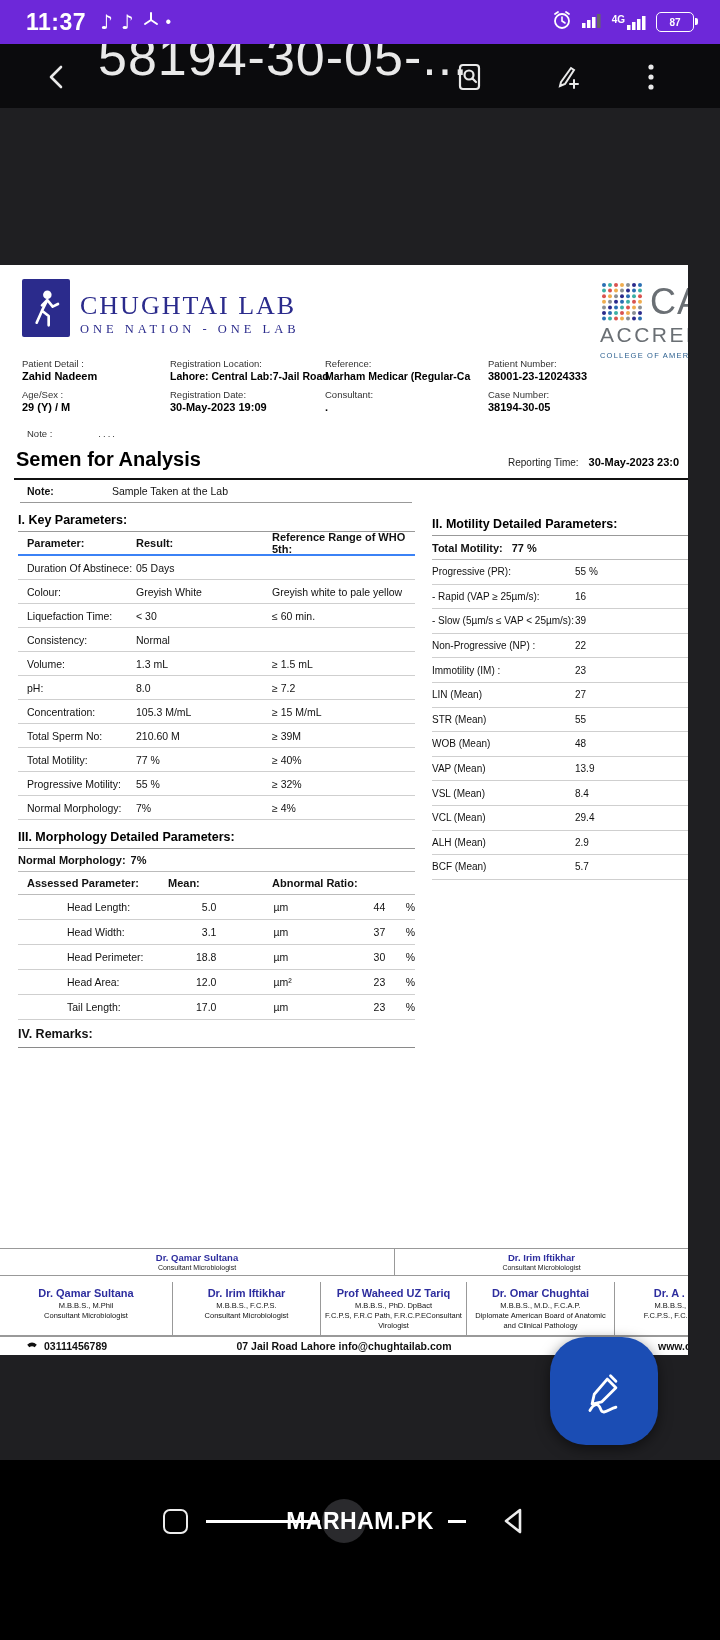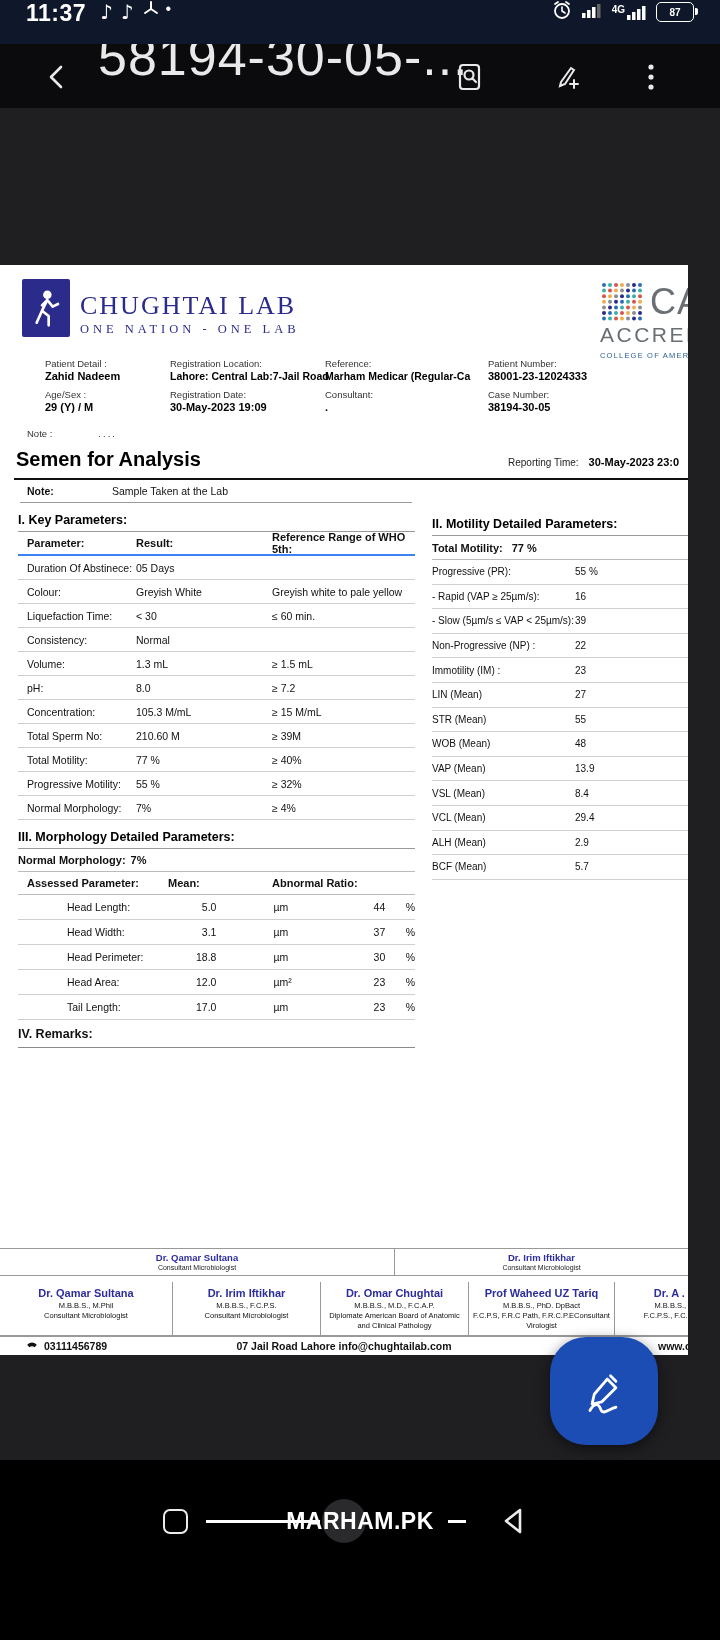--- a/index.html
+++ b/index.html
@@ -1,21 +1,21 @@
 <!DOCTYPE html>
 <html><head>
 <meta charset="utf-8">
 <style>
   html,body{margin:0;padding:0;background:#000;}
   body{width:720px;height:1640px;font-family:"Liberation Sans",sans-serif;-webkit-font-smoothing:antialiased;}
   .screen{position:relative;width:720px;height:1640px;background:#000;overflow:hidden;}
 
   
-  .status-bar{position:absolute;top:0;left:0;width:720px;height:44px;background:#0f172a;color:#fff;
-    display:flex;align-items:flex-start;padding:0 26px;box-sizing:border-box;z-index:10;}
+  .status-bar{position:absolute;top:0;left:0;width:720px;height:44px;background:#6d28d9;color:#fff;
+    display:flex;align-items:center;padding:0 26px;box-sizing:border-box;z-index:10;}
   .sb-time{font-size:23px;font-weight:bold;letter-spacing:.5px;margin-right:14px;}
   .sb-note{font-family:"DejaVu Sans",sans-serif;font-size:20px;font-weight:bold;margin-right:8px;}
   .sb-dot{font-size:16px;margin-left:6px;color:#fff;}
   .sb-right{margin-left:auto;display:flex;align-items:center;gap:9px;}
   .sb-4g{display:flex;align-items:flex-end;gap:2px;}
   .sb-4g .g{font-size:10px;font-weight:bold;line-height:1;margin-bottom:6px;}
   .battery{position:relative;width:36px;height:18px;border:1.8px solid #fff;border-radius:5px;
     display:flex;align-items:center;justify-content:center;}
   .battery:after{content:"";position:absolute;right:-5px;top:5px;width:3px;height:7px;background:#fff;border-radius:0 2px 2px 0;}
   .battery span{font-size:10px;font-weight:bold;color:#fff;}
@@ -42,21 +42,21 @@
   .lab-tagline{font-family:"Liberation Serif",serif;color:#2b2b8c;font-size:12.5px;letter-spacing:4px;margin-top:3px;}
 
   .cap{position:absolute;top:16px;left:600px;width:200px;color:#6a6f74;}
   .cap-row1{display:flex;align-items:center;gap:6px;}
   .cap-ca{font-size:36px;letter-spacing:1px;font-weight:500;}
   .cap-l2{font-size:21px;letter-spacing:2.5px;margin-top:0;}
   .cap-l3{font-size:7.5px;letter-spacing:1.2px;color:#2b5f8f;margin-top:4px;white-space:nowrap;}
 
   .pg{position:absolute;top:93px;left:0;right:0;height:88px;color:#222;}
   .pg .c{position:absolute;top:0;}
-  .pg .c1{left:45px;width:138px;}
+  .pg .c1{left:22px;width:138px;}
   .pg .c2{left:170px;width:154px;}
   .pg .c3{left:325px;width:160px;}
   .pg .c4{left:488px;width:198px;}
   .pg .lab{font-size:9.5px;color:#333;margin-bottom:1px;}
   .pg .val{font-size:11px;font-weight:bold;color:#000;white-space:nowrap;margin-bottom:7px;}
   .pg-note{position:absolute;left:27px;top:70px;font-size:9.5px;color:#333;}
   .pg-note b{font-weight:normal;letter-spacing:2px;margin-left:46px;}
 
   .title-row{position:absolute;left:14px;right:0;top:183px;height:30px;border-bottom:2px solid #111;}
   .doc-title{position:absolute;left:2px;top:0;font-size:20px;font-weight:bold;color:#000;}
@@ -515,31 +515,31 @@
           <div class="doc-cell" style="width: 172px;">
             <div class="doc-name">Dr. Qamar Sultana</div>
             <div class="doc-line">M.B.B.S., M.Phil</div>
             <div class="doc-line">Consultant Microbiologist</div>
           </div>
           <div class="doc-cell" style="width: 148px;">
             <div class="doc-name">Dr. Irim Iftikhar</div>
             <div class="doc-line">M.B.B.S., F.C.P.S.</div>
             <div class="doc-line">Consultant Microbiologist</div>
           </div>
+          <div class="doc-cell" style="width: 146px;">
+            <div class="doc-name">Prof Waheed UZ Tariq</div>
+            <div class="doc-line">M.B.B.S., PhD. DpBact</div>
+            <div class="doc-line">F.C.P.S, F.R.C Path, F.R.C.P.EConsultant</div>
+            <div class="doc-line">Virologist</div>
+          </div>
           <div class="doc-cell" style="width: 148px;">
             <div class="doc-name">Dr. Omar Chughtai</div>
             <div class="doc-line">M.B.B.S., M.D., F.C.A.P.</div>
             <div class="doc-line">Diplomate American Board of Anatomic</div>
             <div class="doc-line">and Clinical Pathology</div>
-          </div>
-          <div class="doc-cell" style="width: 146px;">
-            <div class="doc-name">Prof Waheed UZ Tariq</div>
-            <div class="doc-line">M.B.B.S., PhD. DpBact</div>
-            <div class="doc-line">F.C.P.S, F.R.C Path, F.R.C.P.EConsultant</div>
-            <div class="doc-line">Virologist</div>
           </div>
           <div class="doc-cell" style="width: 120px;">
             <div class="doc-name">Dr. A . S</div>
             <div class="doc-line">M.B.B.S., M</div>
             <div class="doc-line">F.C.P.S., F.C.P.P.C</div>
           </div>
         </div>
 
       <div class="footer">
         <div class="f-phone">

